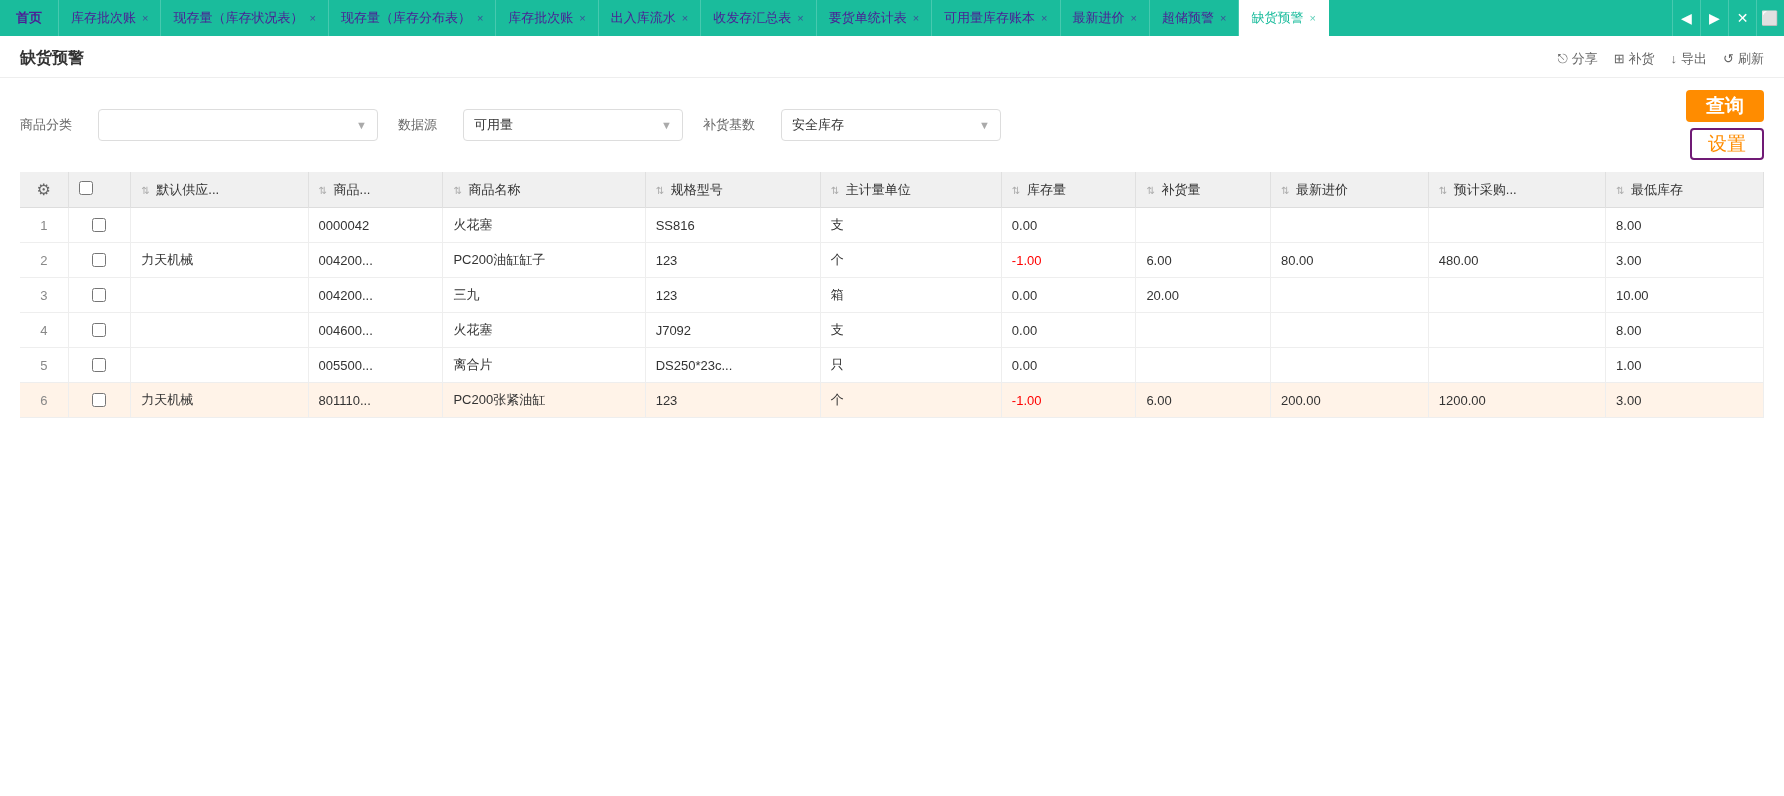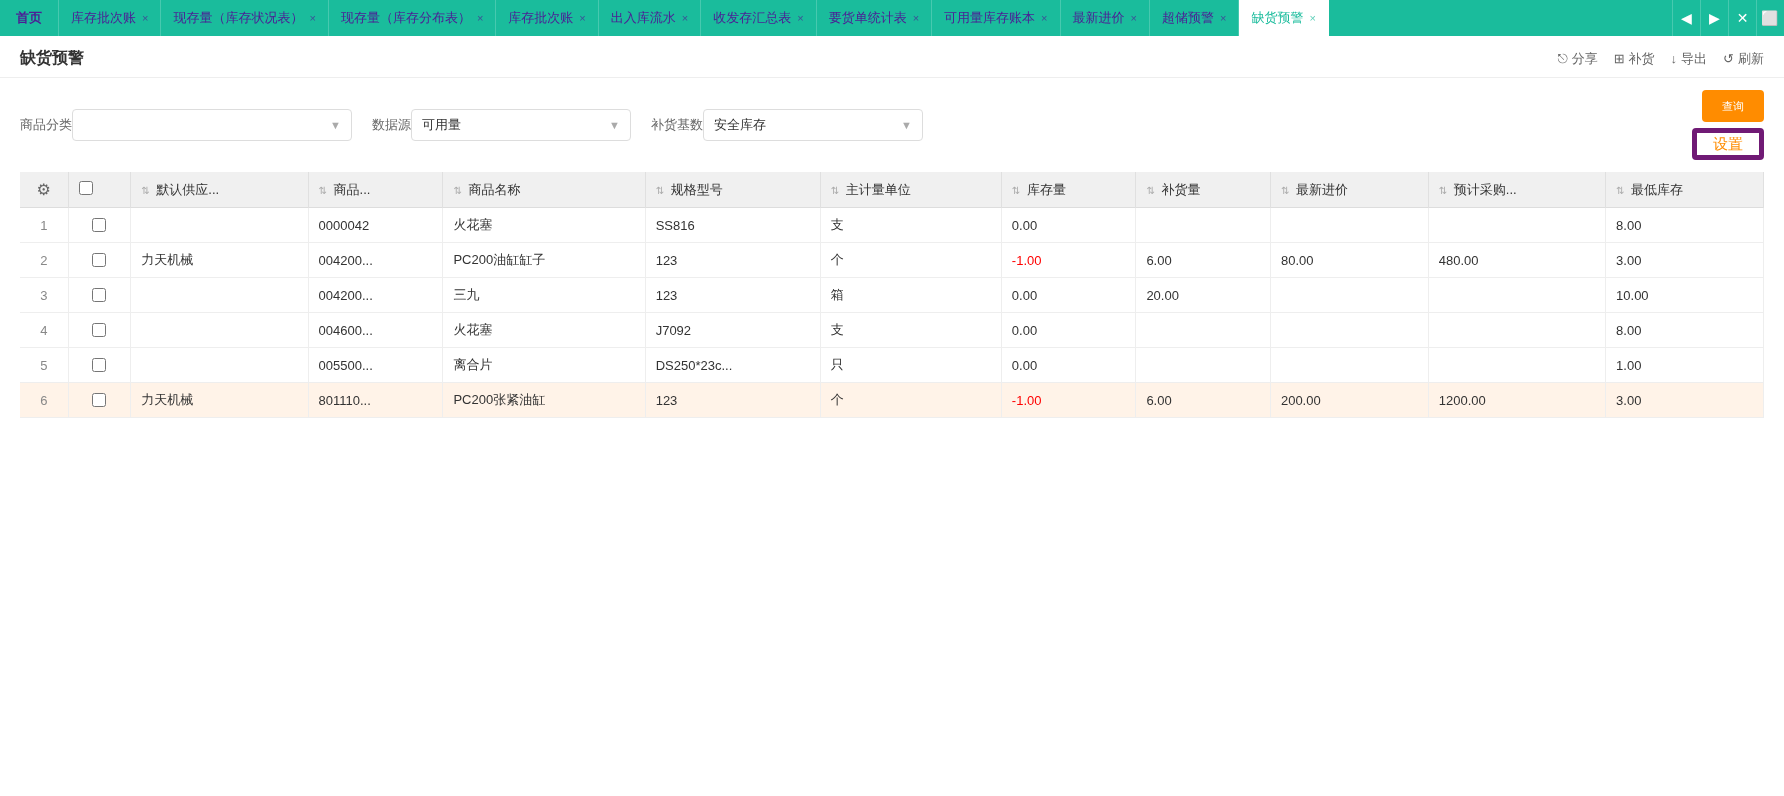--- a/index.html
+++ b/index.html
@@ -94,21 +94,21 @@
     .filter-bar {
       display: flex;
       align-items: center;
       padding: 12px 20px;
       gap: 20px;
       flex-wrap: wrap;
     }
     .filter-group {
       display: flex;
       align-items: center;
-      gap: 0;
+      gap: 26px;
     }
     .filter-label {
       color: #666;
       white-space: nowrap;
       font-size: 13px;
     }
     .filter-select {
       display: flex;
       align-items: center;
       border: 1px solid #ddd;
@@ -128,33 +128,33 @@
     .chevron-icon { color: #aaa; font-size: 11px; }
 
     .btn-query {
       background: #ff8c00;
       color: #fff;
       border: none;
       border-radius: 4px;
       padding: 0 20px;
       height: 32px;
       cursor: pointer;
-      font-size: 11px;
-      font-weight: normal;
+      font-size: 19px;
+      font-weight: bold;
     }
 
     .btn-settings {
       background: #fff;
       color: #ff8c00;
-      border: 5px solid #701a75;
+      border: 2px solid #701a75;
       border-radius: 4px;
       padding: 0 16px;
       height: 32px;
       cursor: pointer;
-      font-size: 15px;
+      font-size: 19px;
     }
 
     .filter-right {
       margin-left: auto;
       display: flex;
       flex-direction: column;
       gap: 6px;
       align-items: flex-end;
     }
 

